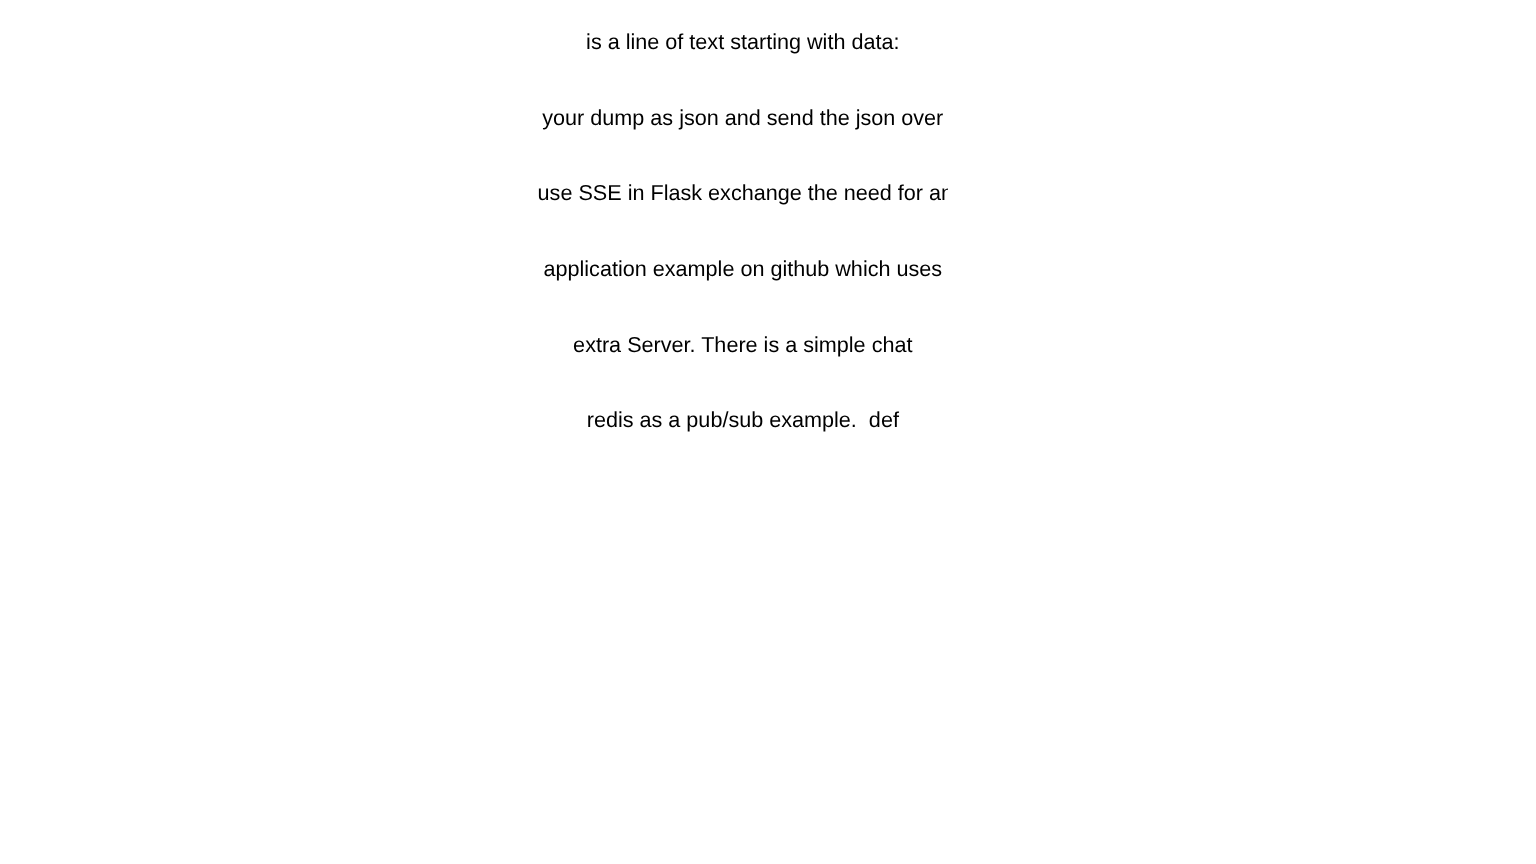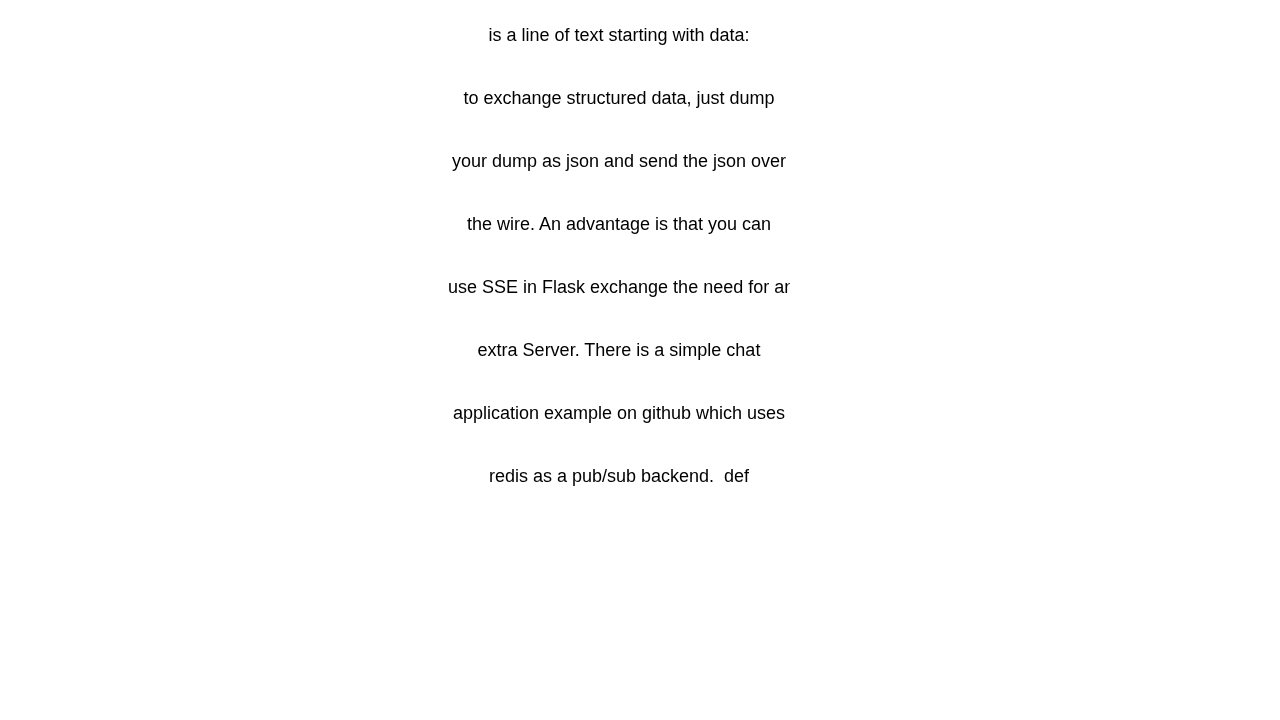--- a/index.html
+++ b/index.html
@@ -30,27 +30,25 @@
   .ln {
     min-height: 21px;
   }
 </style>
 </head>
 <body>
 
 <div class="content-clip">
   <div class="text-col">
     <div class="ln">is a line of text starting with data:</div>
-    <div class="ln">to exchange structured data, just dump</div>
     <div class="ln">your dump as json and send the json over</div>
-    <div class="ln">the wire. An advantage is that you can</div>
     <div class="ln">use SSE in Flask exchange the need for an</div>
+    <div class="ln">application example on github which uses</div>
     <div class="ln">extra Server. There is a simple chat</div>
-    <div class="ln">application example on github which uses</div>
-    <div class="ln">redis as a pub/sub backend.  def</div>
+    <div class="ln">redis as a pub/sub example.  def</div>
     
     
     
     
     
     
     
     
     
     

